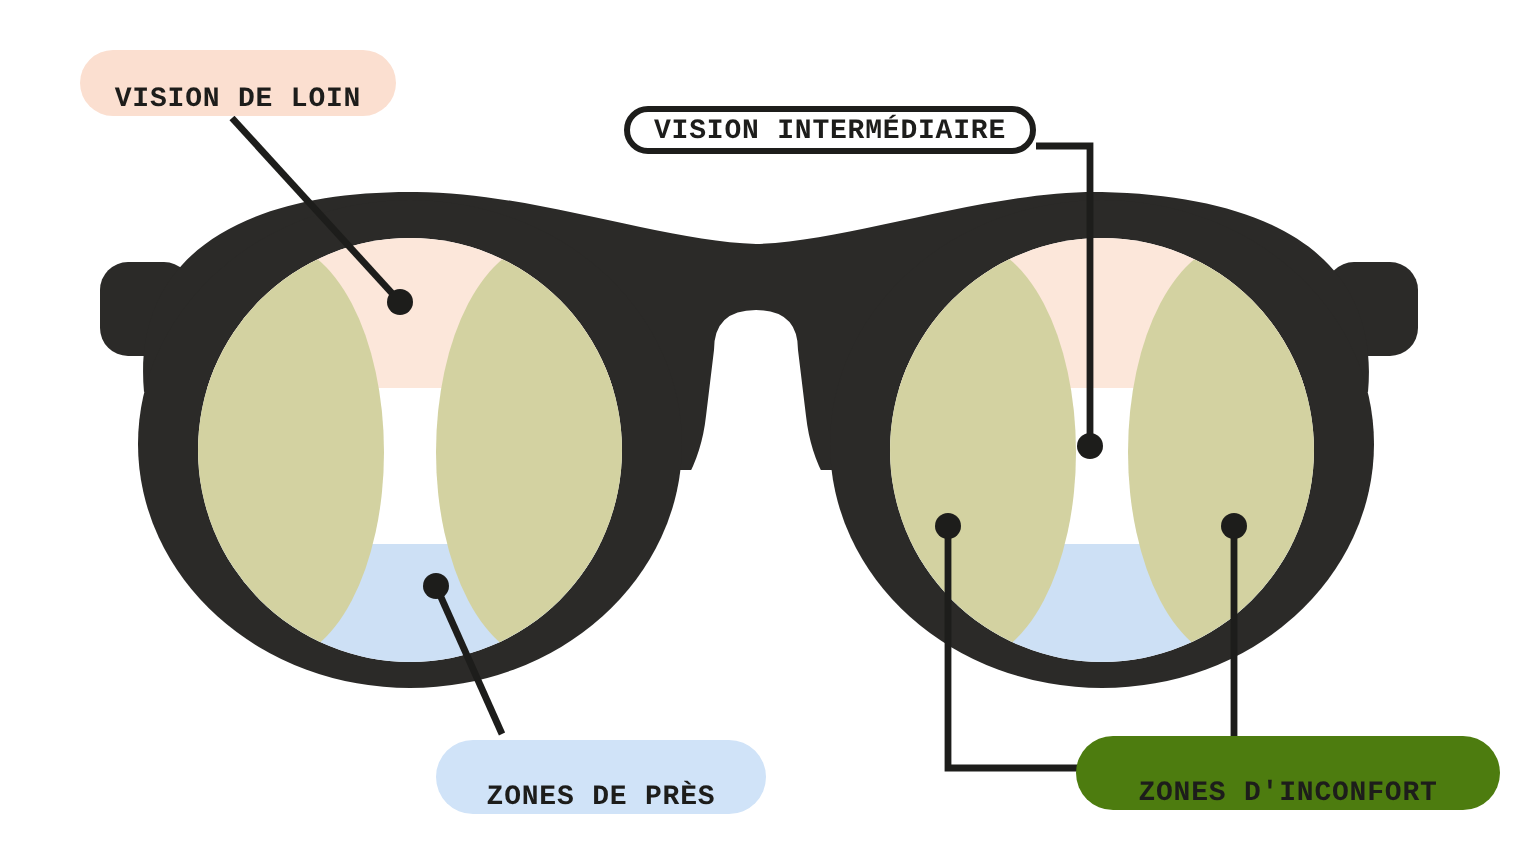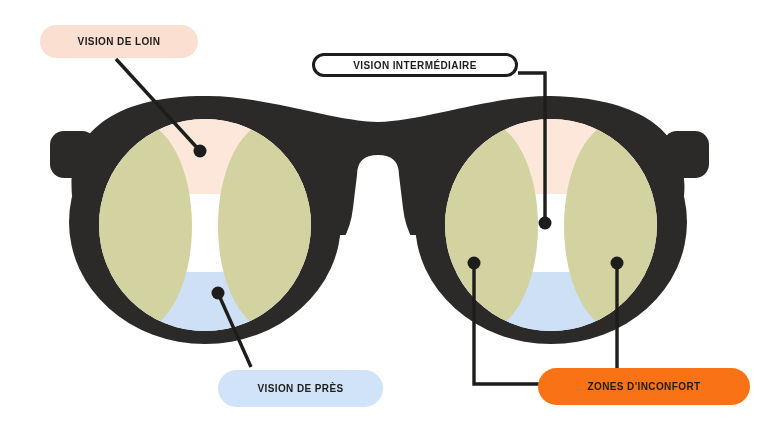--- a/index.html
+++ b/index.html
@@ -8,34 +8,35 @@
     width: 768px;
     height: 424px;
     background: #ffffff;
     overflow: hidden;
     font-family: "Liberation Sans", sans-serif;
   }
   #glasses-svg { position: absolute; left: 0; top: 0; }
   .pill {
     position: absolute;
     display: flex;
-    align-items: center;
+    align-items: flex-end;
     justify-content: center;
     border-radius: 999px;
     font-weight: 700;
-    font-size: 10px;
+    font-size: 14px;
     letter-spacing: 0.4px;
     color: #1d1d1b;
     white-space: nowrap;
     box-sizing: border-box;
+    font-family: Liberation Mono, monospace;
   }
   #pill-far  { left: 40px;  top: 25px;  width: 158px; height: 33px; background: #fbdfd0; }
   #pill-int  { left: 312px; top: 53px;  width: 206px; height: 24px; background: #ffffff; border: 3px solid #1d1d1b; }
   #pill-near { left: 218px; top: 370px; width: 165px; height: 37px; background: #d0e3f8; }
-  #pill-disc { left: 538px; top: 368px; width: 212px; height: 37px; background: #f97316; }
+  #pill-disc { left: 538px; top: 368px; width: 212px; height: 37px; background: #4d7c0f; }
 </style>
 </head>
 <body>
 
 <div id="stage">
 
   <svg id="glasses-svg" width="768" height="424" viewBox="0 0 768 424" xmlns="http://www.w3.org/2000/svg">
     <defs>
       <clipPath id="clipL">
           <circle cx="205" cy="225" r="106"></circle>
@@ -94,19 +95,19 @@
     </g>
   </svg>
 
   <div class="pill" id="pill-far">
     <span>VISION DE LOIN</span>
   </div>
   <div class="pill" id="pill-int">
     <span>VISION INTERMÉDIAIRE</span>
   </div>
   <div class="pill" id="pill-near">
-    <span>VISION DE PRÈS</span>
+    <span>ZONES DE PRÈS</span>
   </div>
   <div class="pill" id="pill-disc">
     <span>ZONES D'INCONFORT</span>
   </div>
 
 </div>
 
 </body></html>

